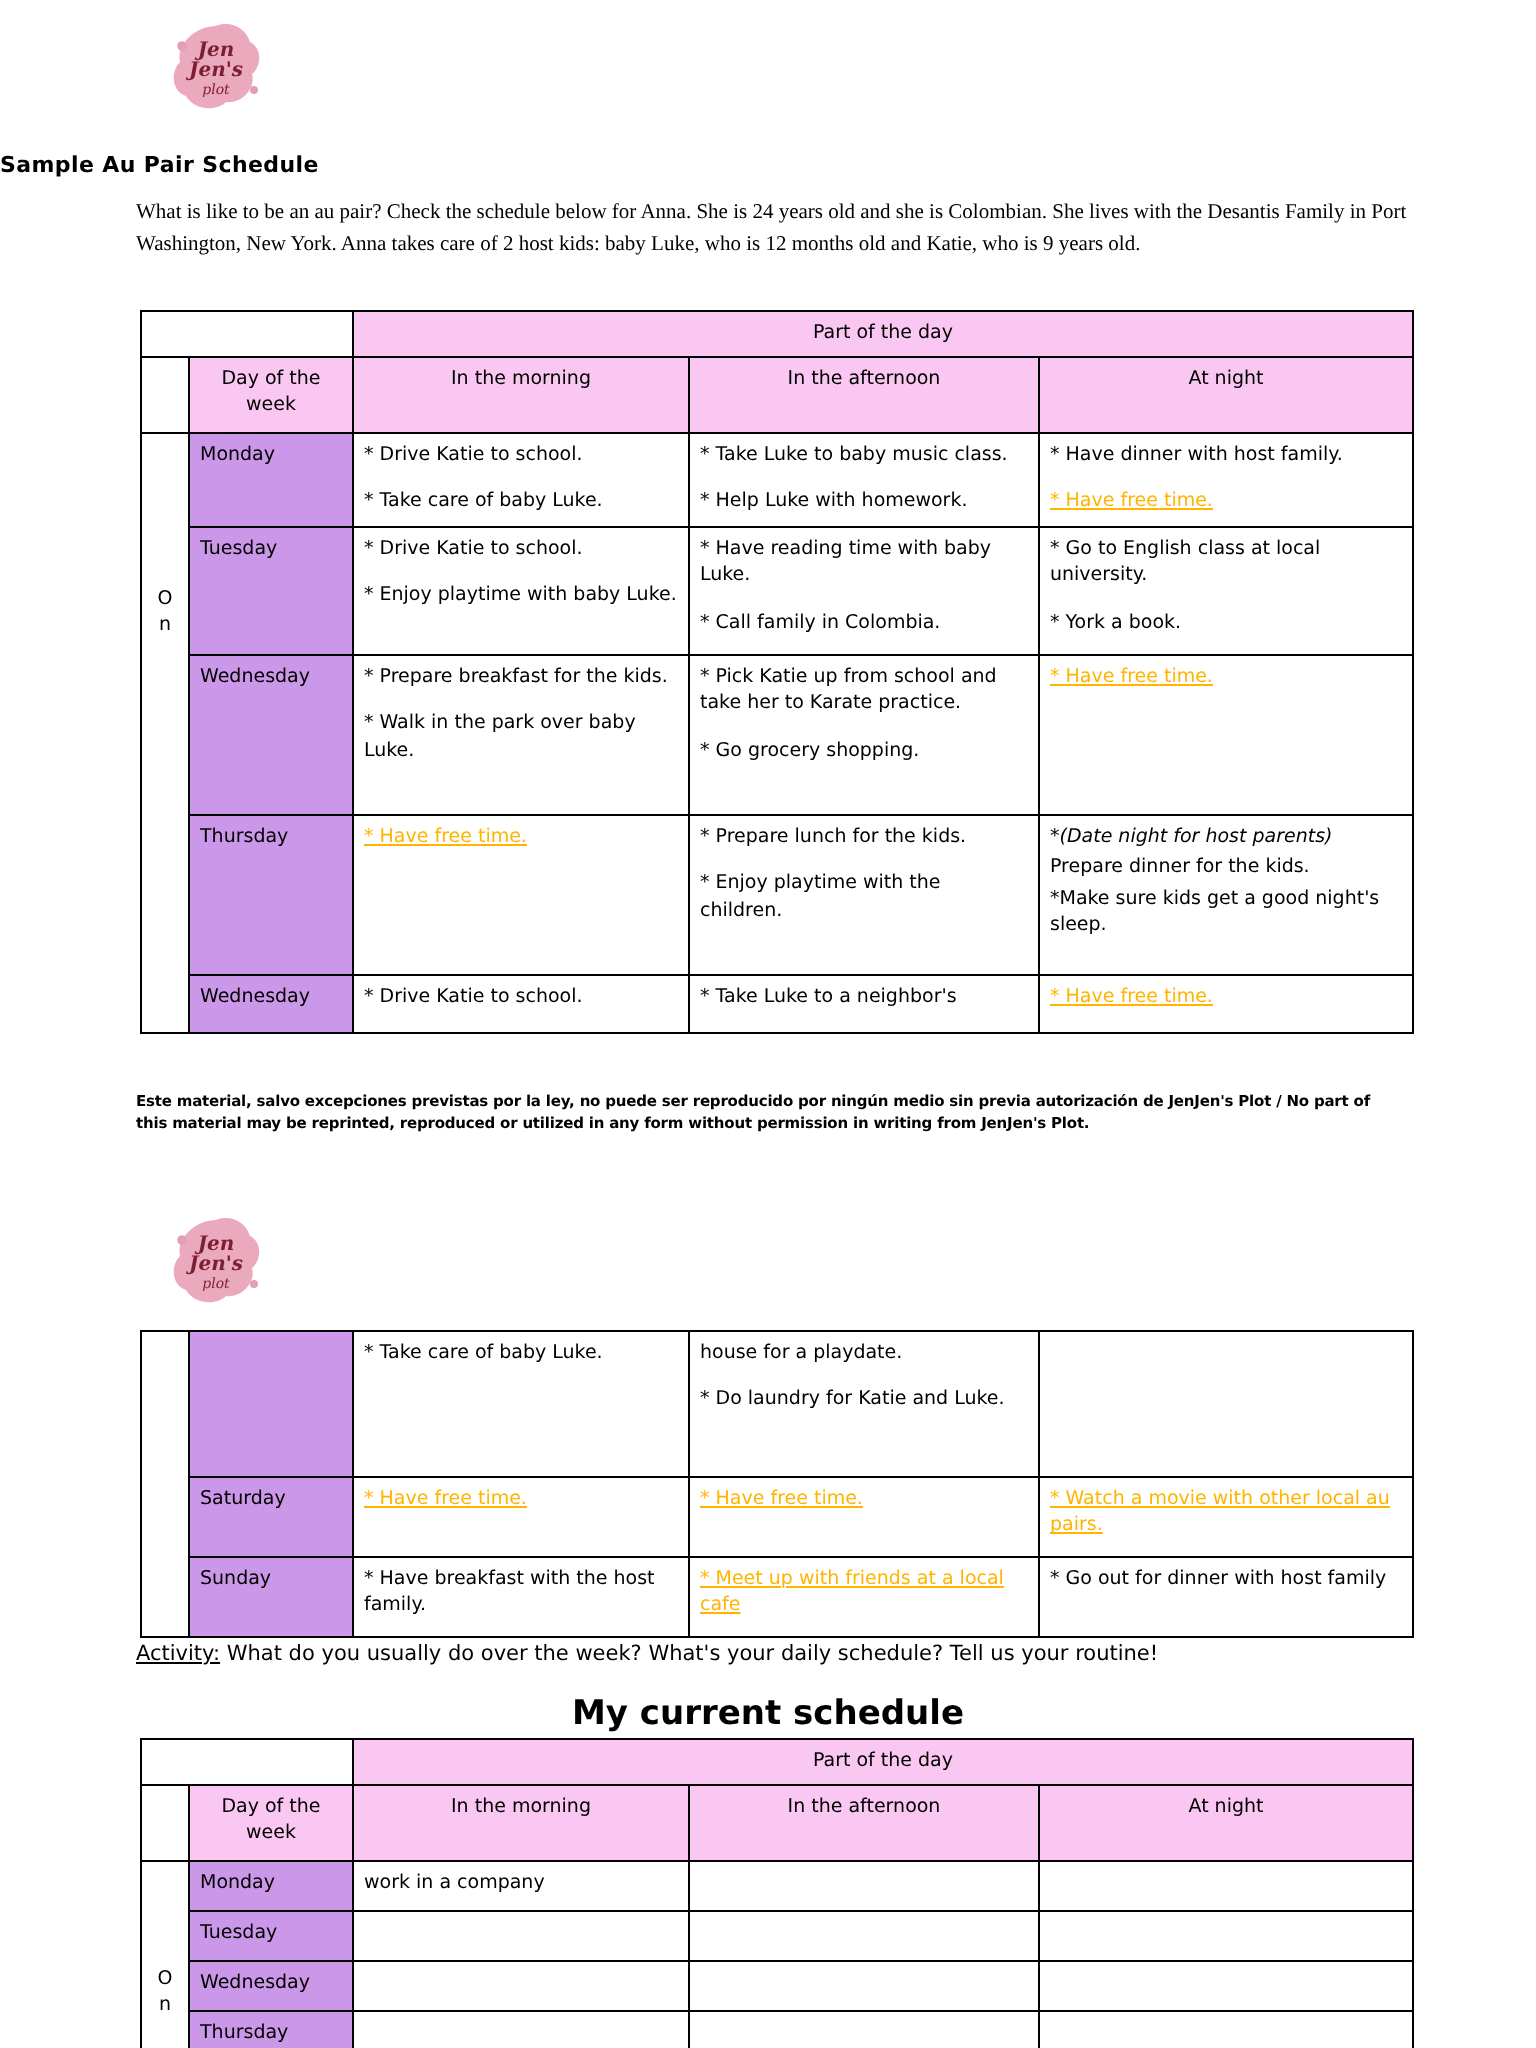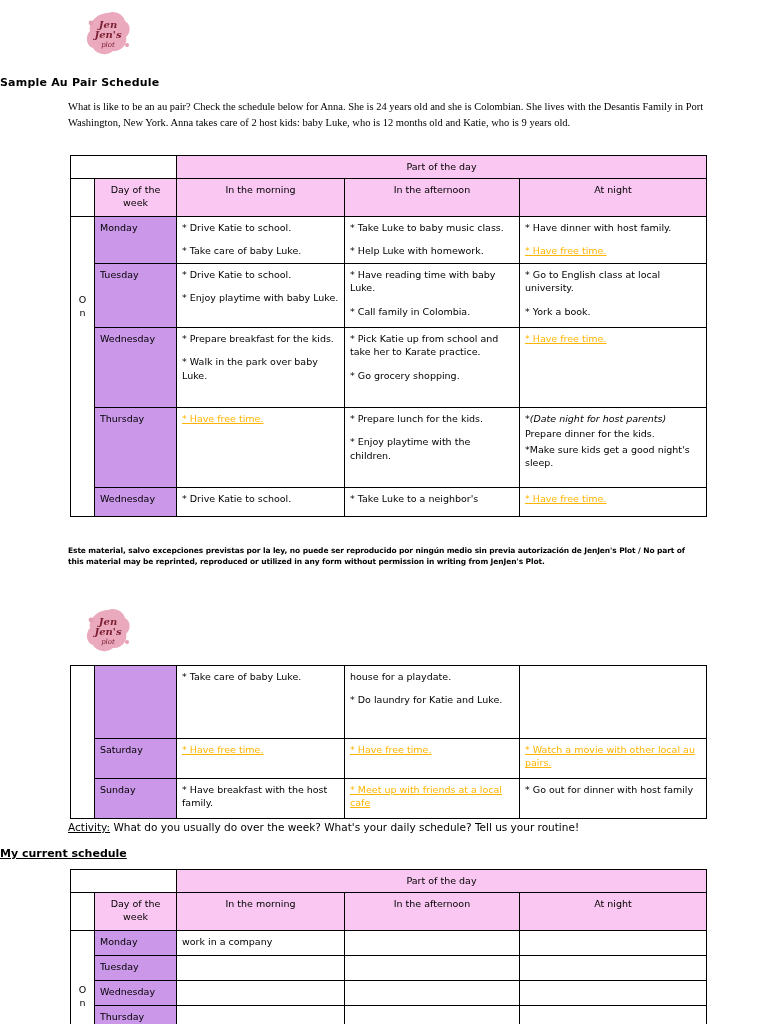--- a/index.html
+++ b/index.html
@@ -14,22 +14,22 @@
   .logo { width:48px; height:48px; }
 
   
   .doc-title { left:0; top:76px; width:768px; text-align:left;
     font-size:11px; font-weight:bold; letter-spacing:.2px; }
   .intro { left:68px; top:99px; width:636px; font-size:10.5px; line-height:16px;font-family:Liberation Serif, serif; }
   .disclaimer { left:68px; top:545px; width:626px; font-size:7.5px;
     font-weight:bold; line-height:11px; letter-spacing:-0.1px; }
   .activity-line { left:68px; top:821px; width:636px; font-size:10.5px; }
   .activity-label { text-decoration:underline;margin-top:40px; }
-  .section-title { left:0; top:847px; width:768px; text-align:left;
-    font-size:11px; font-weight:bold;text-decoration:underline; }
+  .section-title { left:0; top:847px; width:768px; text-align:center;
+    font-size:17px; font-weight:bold; }
 
   
   table.sched { border-collapse:collapse; table-layout:fixed; position:absolute; }
   table.sched td {
     border:1px solid #000; vertical-align:top;
     padding:4px 5px; font-size:9.5px; line-height:1.42;
     word-wrap:break-word; overflow:hidden;
   }
   td.nb { border:none; }
   td.pink { background:var(--pink, #F9C7F1); text-align:center;

